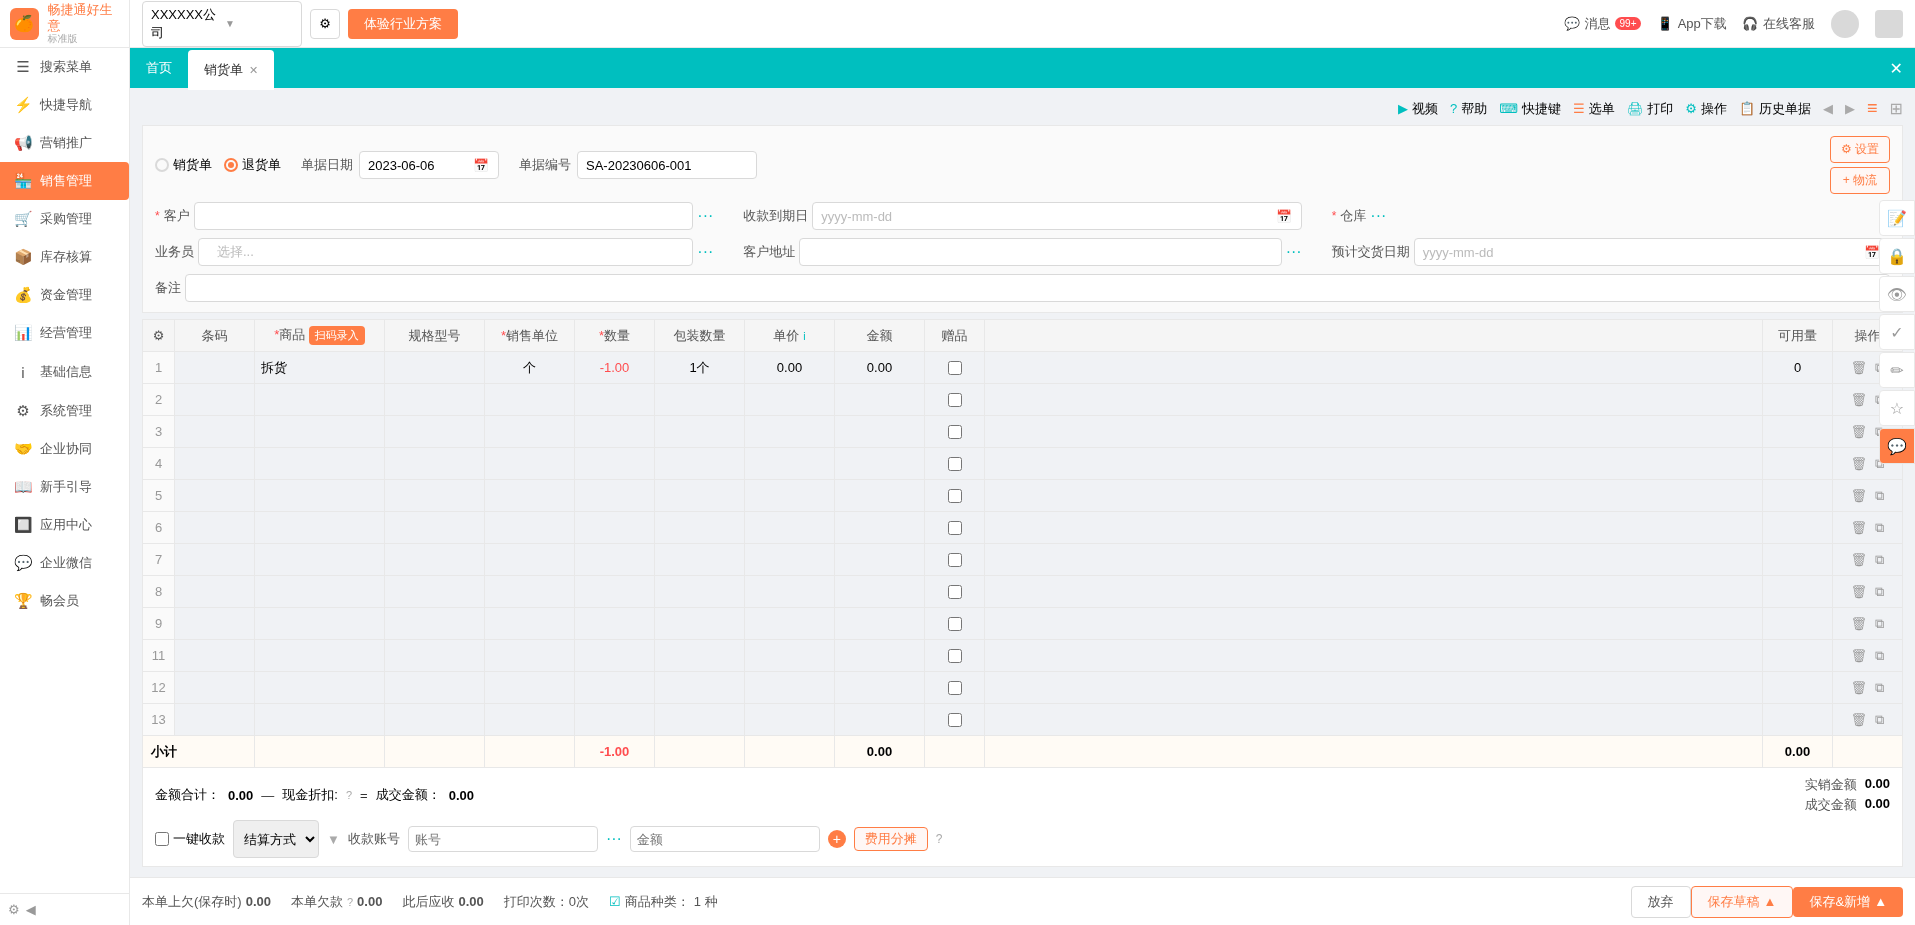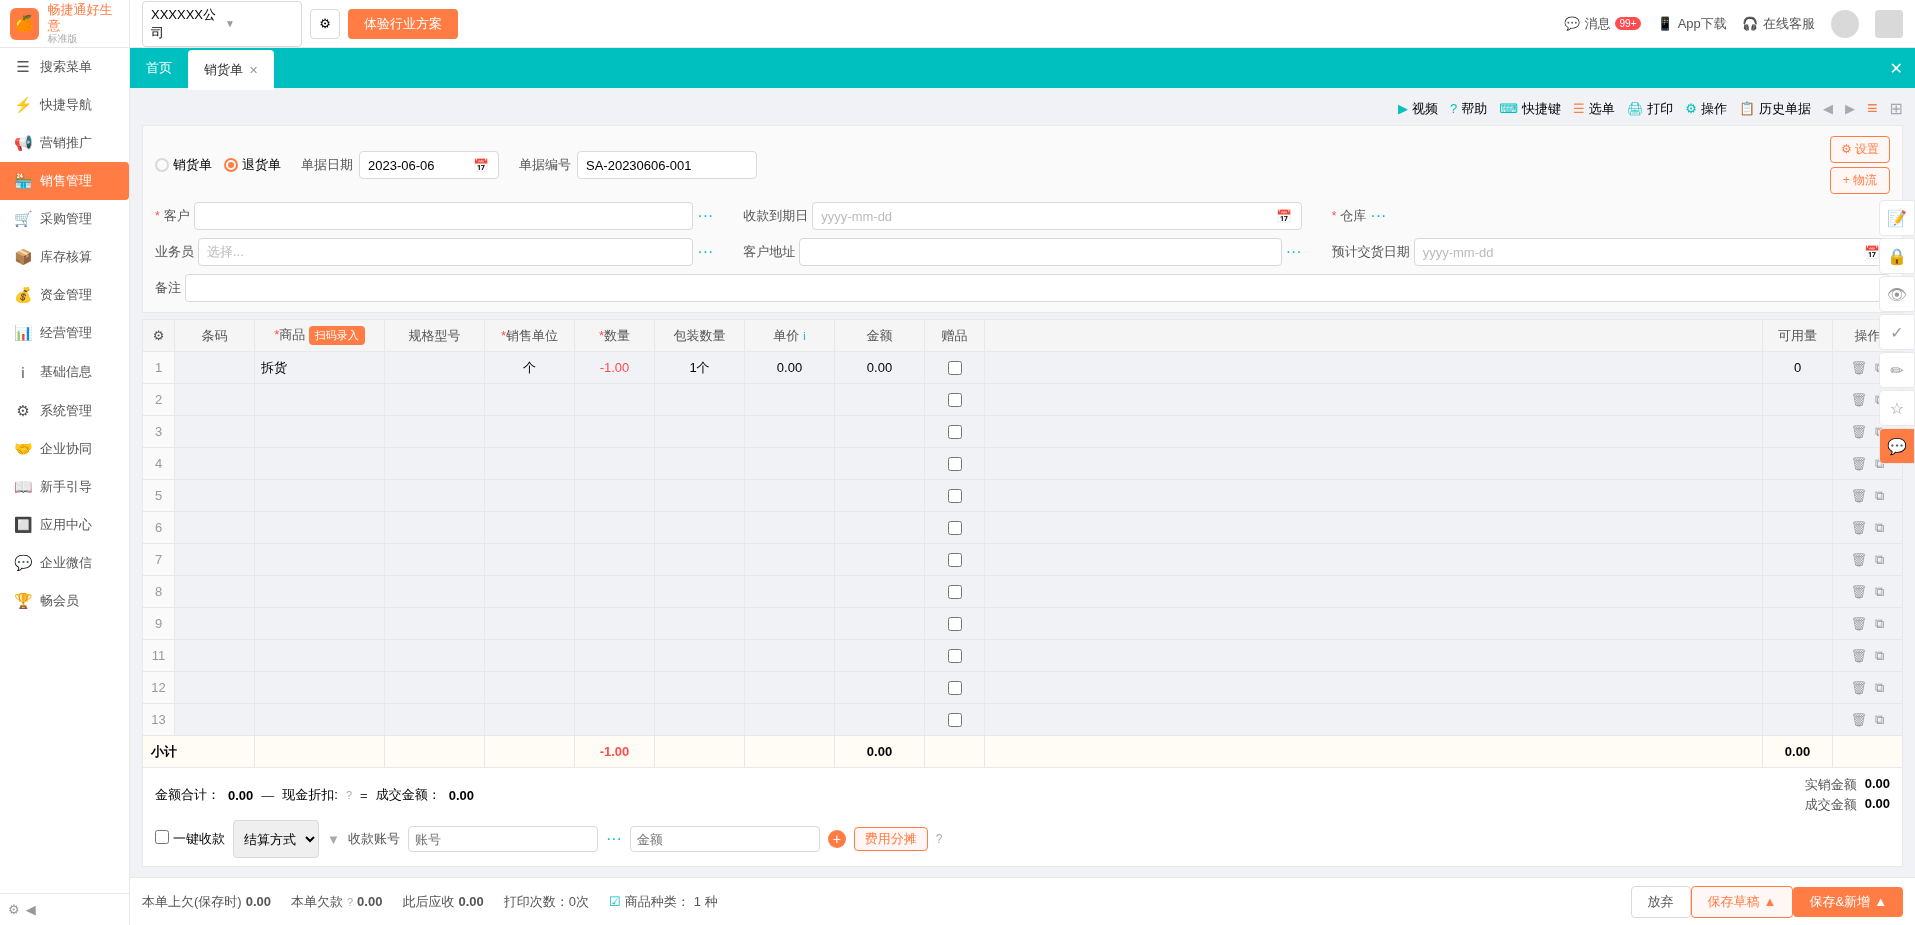--- a/index.html
+++ b/index.html
@@ -336,21 +336,21 @@
           <div style="display:flex;align-items:center;gap:4px;flex:1;margin-left:30px;">
             <span style="color:#ff4d4f;font-size:12px;">*</span>
             <span style="color:#555;">仓库</span>
             <span class="teal-dots">···</span>
           </div>
         </div>
 
         <div class="form-row">
           <div style="display:flex;align-items:center;gap:4px;flex:1;">
             <span style="color:#555;">业务员</span>
-            <div style="flex:1;border:1px solid #d9d9d9;border-radius:4px;padding:3px 8px;height:28px;background:#fff;display:flex;align-items:center;min-width:140px;">
+            <div style="flex:1;border:1px solid #d9d9d9;border-radius:4px;padding:3px 18px;height:28px;background:#fff;display:flex;align-items:center;min-width:140px;">
               <span style="color:#bbb;">选择...</span>
             </div>
             <span class="teal-dots">···</span>
           </div>
           <div style="display:flex;align-items:center;gap:4px;flex:1;margin-left:30px;">
             <span style="color:#555;">客户地址</span>
             <div style="flex:1;border:1px solid #d9d9d9;border-radius:4px;padding:3px 8px;height:28px;background:#fff;min-width:160px;"></div>
             <span class="teal-dots">···</span>
           </div>
           <div style="display:flex;align-items:center;gap:4px;flex:1;margin-left:30px;">
@@ -688,21 +688,21 @@
               <span style="color:#555;">实销金额</span>
               <span style="font-weight:bold;">0.00</span>
             </div>
             <div style="display:flex;gap:8px;">
               <span style="color:#555;">成交金额</span>
               <span style="font-weight:bold;">0.00</span>
             </div>
           </div>
         </div>
         <div style="display:flex;align-items:center;gap:8px;margin-top:6px;">
-          <label style="display:flex;align-items:flex-start;gap:4px;">
+          <label style="display:flex;align-items:center;gap:4px;">
             <input type="checkbox" style="">
             <span>一键收款</span>
           </label>
           <select class="select-mini">
             <option>结算方式</option>
           </select>
           <span style="color:#aaa;">▼</span>
           <span style="color:#555;">收款账号</span>
           <input type="text" style="border: 1px solid rgb(217, 217, 217); border-radius: 4px; padding: 2px 6px; height: 26px; min-width: 80px;" placeholder="账号">
           <span style="color:#00bfbf;cursor:pointer;font-size:16px;">···</span>

